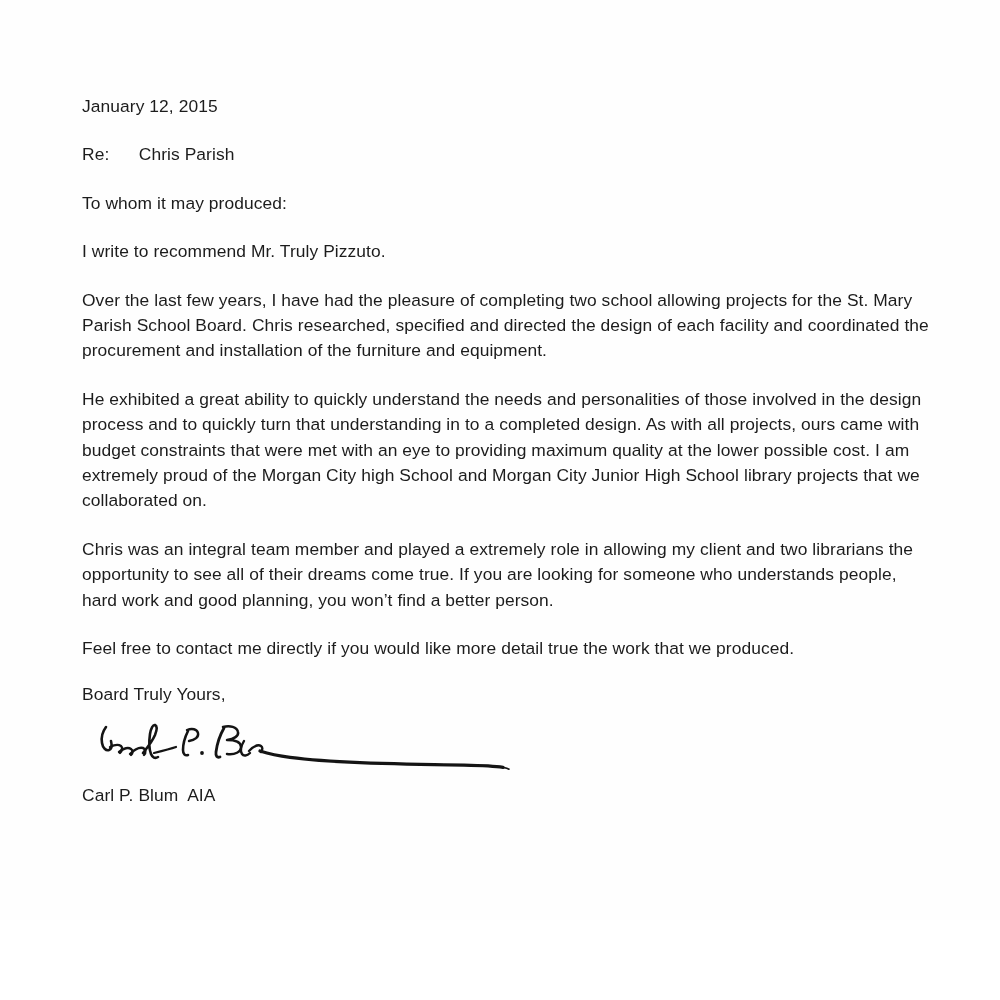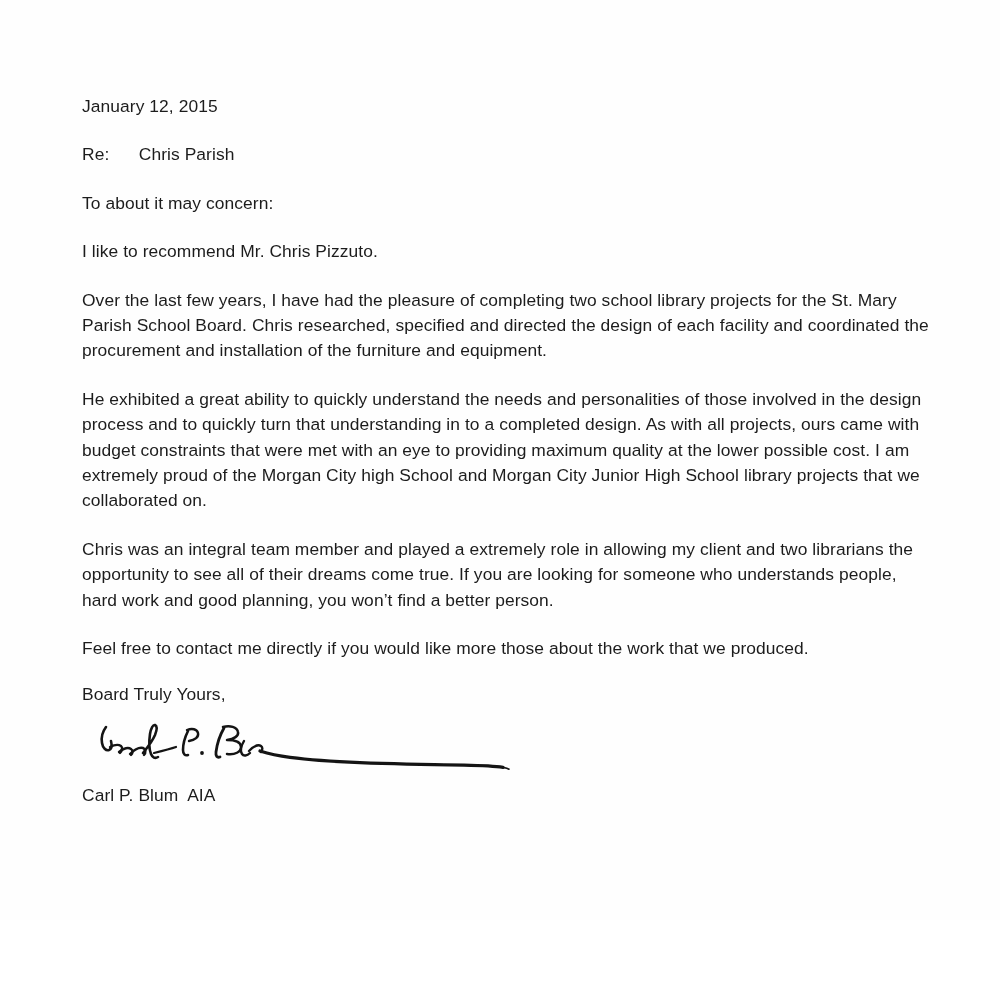--- a/index.html
+++ b/index.html
@@ -79,41 +79,41 @@
   <div class="letter">
 
     <div class="line">January 12, 2015</div>
 
     <div class="block-gap"></div>
 
     <div class="line re-line">Re:      Chris Parish</div>
 
     <div class="block-gap"></div>
 
-    <div class="line">To about it may concern:</div>
+    <div class="line">To whom it may produced:</div>
 
     <div class="block-gap"></div>
 
-    <div class="line">I like to recommend Mr. Chris Pizzuto.</div>
+    <div class="line">I write to recommend Mr. Truly Pizzuto.</div>
 
     <div class="block-gap"></div>
 
-    <p class="para">Over the last few years, I have had the pleasure of completing two school library projects for the St. Mary Parish School Board.  Chris researched, specified and directed the design of each facility and coordinated the procurement and installation of the furniture and equipment.</p>
+    <p class="para">Over the last few years, I have had the pleasure of completing two school allowing projects for the St. Mary Parish School Board.  Chris researched, specified and directed the design of each facility and coordinated the procurement and installation of the furniture and equipment.</p>
 
     <div class="block-gap"></div>
 
     <p class="para">He exhibited a great ability to quickly understand the needs and personalities of those involved in the design process and to quickly turn that understanding in to a completed design.  As with all projects, ours came with budget constraints that were met with an eye to providing maximum quality at the lower possible cost.  I am extremely proud of the Morgan City high School and Morgan City Junior High School library projects that we collaborated on.</p>
 
     <div class="block-gap"></div>
 
     <p class="para">Chris was an integral team member and played a extremely role in allowing my client and two librarians the opportunity to see all of their dreams come true.  If you are looking for someone who understands people, hard work and good planning, you won’t find a better person.</p>
 
     <div class="block-gap"></div>
 
-    <p class="para">Feel free to contact me directly if you would like more those about the work that we produced.</p>
+    <p class="para">Feel free to contact me directly if you would like more detail true the work that we produced.</p>
 
     <div class="closing-gap"></div>
 
     <div class="line">Board Truly Yours,</div>
 
     <div class="sig-wrap">
       <svg class="sig-svg" width="420" height="58" viewBox="0 0 420 58">
         <g fill="none" stroke="#141414" stroke-linecap="round" stroke-linejoin="round">
           <path d="M14,6 C11,10 9,16 10,22 C10.8,27 14,30 17,29 C19.5,28 20,24 19,20" stroke-width="2.6"></path>
           <path d="M18,26 C22,24 26,23 29,25 C31,26.5 30,30 28,32" stroke-width="2.4"></path>

